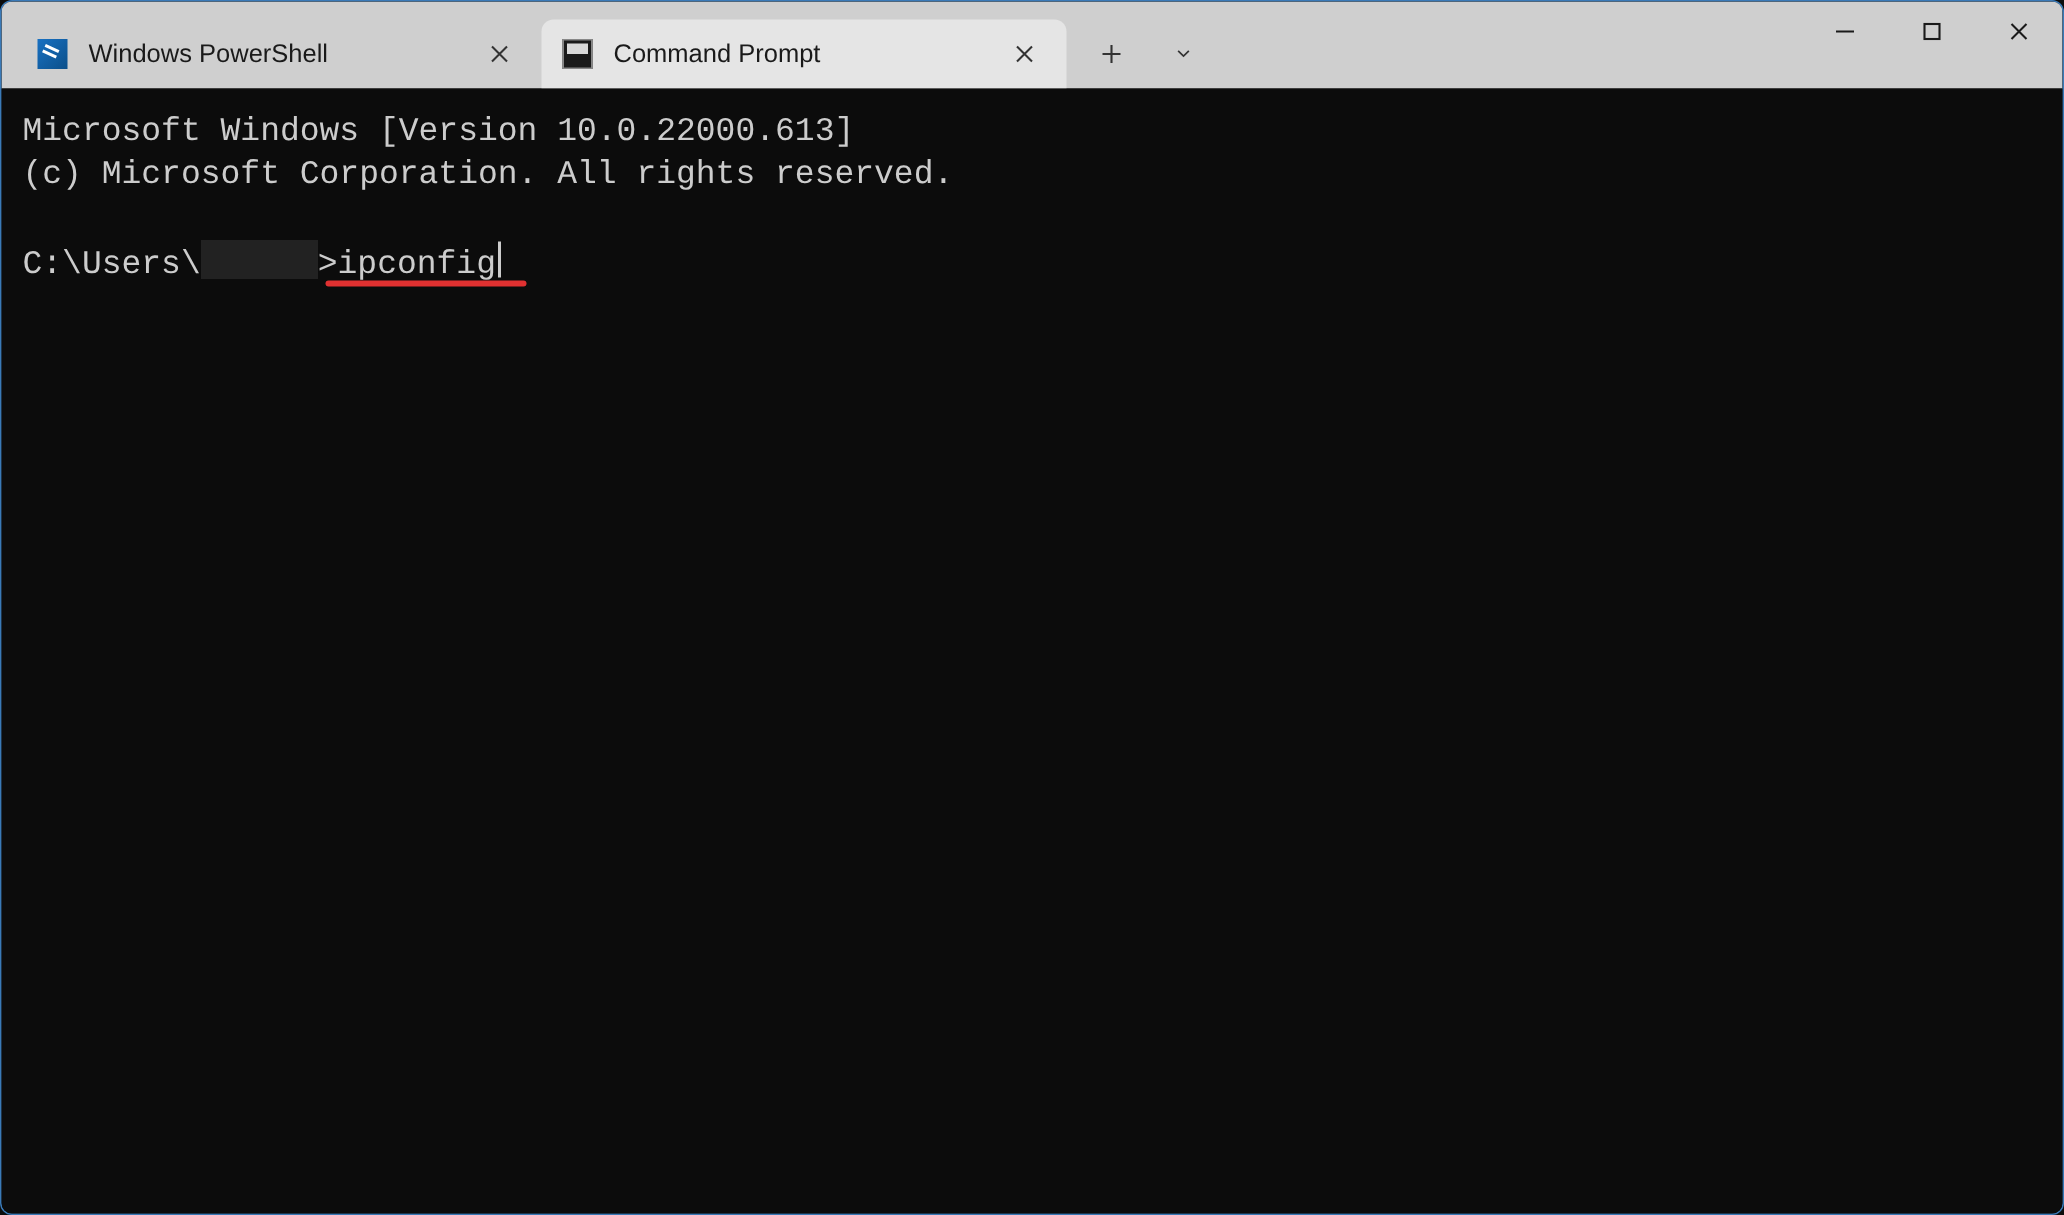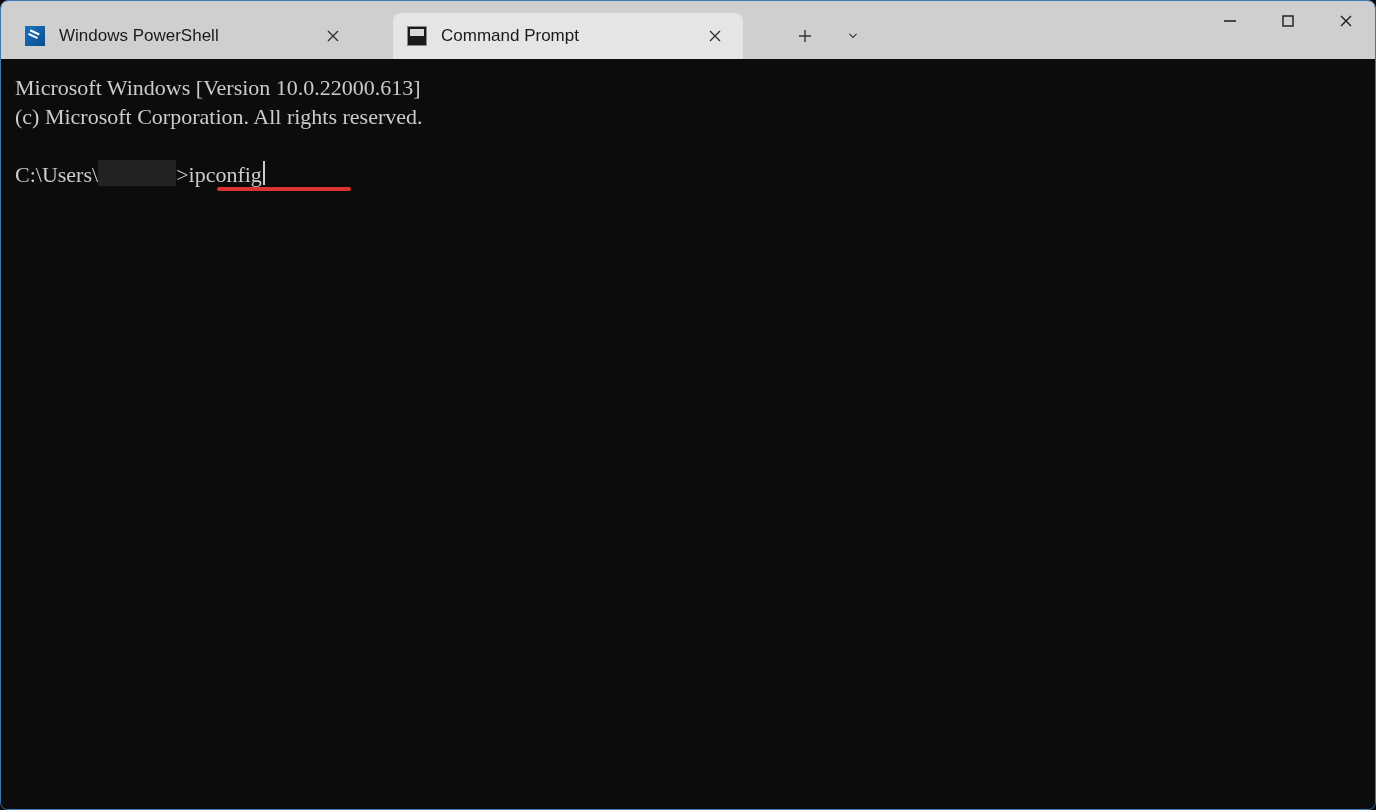--- a/index.html
+++ b/index.html
@@ -9,21 +9,20 @@
       background:#0c0c0c; overflow:hidden;
       border:1px solid #3a7ab8;
       border-radius:8px;
     }
     
     .titlebar {
       height:58px; background:#cfcfcf;
       display:flex; align-items:flex-end;
       padding-left:10px;
       position:relative;
-      gap:32px;
     }
     .tab {
       height:46px;
       display:flex; align-items:center;
       padding:0 14px 0 14px;
       border-radius:8px 8px 0 0;
       font-size:17px; color:#1a1a1a;
       position:relative;
       min-width:350px;
     }
@@ -69,21 +68,21 @@
       display:flex; height:40px;
     }
     .win-btn {
       width:58px; height:40px; display:flex;
       align-items:center; justify-content:center;
       color:#1a1a1a;
     }
     .win-btn svg { width:14px; height:14px; }
     
     .terminal {
-      font-family:Liberation Serif, serif;
+      font-family:Liberation Mono, monospace;
       color:#cccccc; background:#0c0c0c;
       font-size:22px; line-height:29px;
       padding:14px 14px;
       height:calc(100% - 58px);
       white-space:pre;
       position:relative;
     }
     .redacted {
       display:inline-block; width:78px; height:26px;
       background:#222; vertical-align:-4px;

